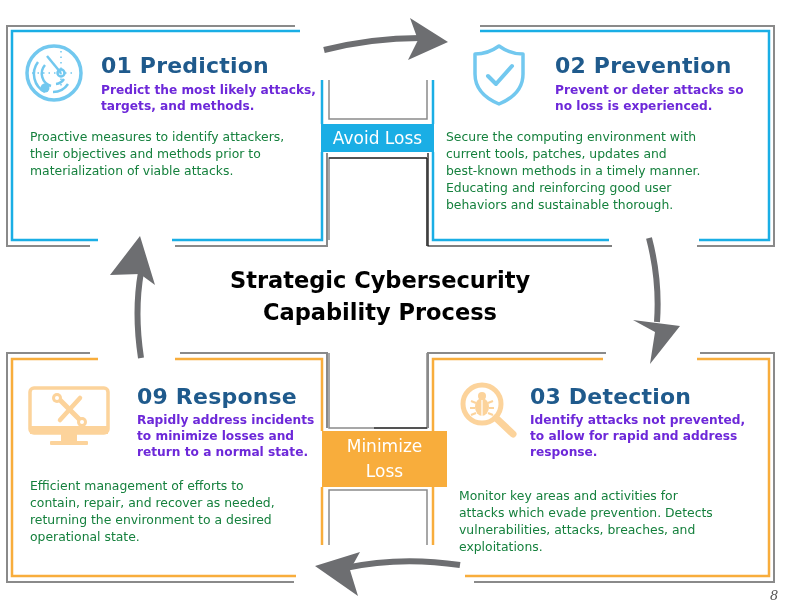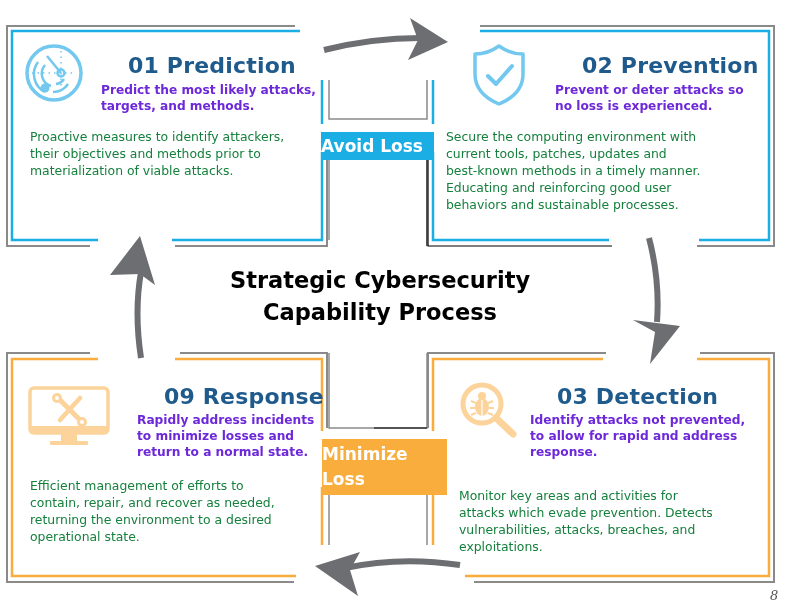--- a/index.html
+++ b/index.html
@@ -1,25 +1,25 @@
 <!DOCTYPE html>
 <html><head>
 <meta charset="utf-8">
 <style>
   html, body { margin:0; padding:0; background:#ffffff; }
   body { width:792px; height:612px; position:relative; overflow:hidden;
          font-family:"DejaVu Sans", "Liberation Sans", sans-serif; }
   .canvas { position:absolute; left:0; top:0; width:792px; height:612px; }
   svg.frame { position:absolute; left:0; top:0; width:792px; height:612px; }
-  .title { position:absolute; color:#1f5a8c; font-weight:bold; font-size:22px; letter-spacing:0.2px; white-space:nowrap;margin-left:27px; }
+  .title { position:absolute; color:#1f5a8c; font-weight:bold; font-size:22px; letter-spacing:0.2px; white-space:nowrap; }
   .sub { position:absolute; font-weight:bold; font-size:12.2px; line-height:16px; color:#6d28d9; }
   .body { position:absolute; font-size:12.4px; line-height:17px; color:#15803d; }
   .center-title { position:absolute; left:160px; top:264px; width:440px; text-align:center;
                   color:#000000; font-weight:bold; font-size:22.5px; line-height:32px; }
-  .tag { position:absolute; color:#fff; font-weight:bold; text-align:left;margin-top:8px; }
+  .tag { position:absolute; color:#fff; font-weight:normal; text-align:center; }
   .tag-avoid { left:321px; top:124px; width:113px; height:28px; background:#1aaee5; font-size:17px; line-height:28px; }
   .tag-min { left:322px; top:431px; width:125px; height:56px; background:#f8ad3c; font-size:17px; line-height:25px; padding-top:3px; box-sizing:border-box; }
   .icon { position:absolute; }
   .sig { position:absolute; left:770px; top:588px; font-family:"DejaVu Serif", serif; font-style:italic; font-size:13px; color:#555; }
 </style>
 </head>
 <body>
 
 <div class="canvas">
 
@@ -150,21 +150,21 @@
   <div class="title" style="left:555px;top:53px">02 Prevention</div>
   <div class="sub" style="left:555px;top:82px">
     <div>Prevent or deter attacks so</div>
     <div>no loss is experienced.</div>
   </div>
   <div class="body" style="left:446px;top:128px">
     <div>Secure the computing environment with</div>
     <div>current tools, patches, updates and</div>
     <div>best-known methods in a timely manner.</div>
     <div>Educating and reinforcing good user</div>
-    <div>behaviors and sustainable processes.</div>
+    <div>behaviors and sustainable thorough.</div>
   </div>
 
   <div class="title" style="left:137px;top:384px">09 Response</div>
   <div class="sub" style="left:137px;top:412px">
     <div>Rapidly address incidents</div>
     <div>to minimize losses and</div>
     <div>return to a normal state.</div>
   </div>
   <div class="body" style="left:30px;top:477px">
     <div>Efficient management of efforts to</div>

